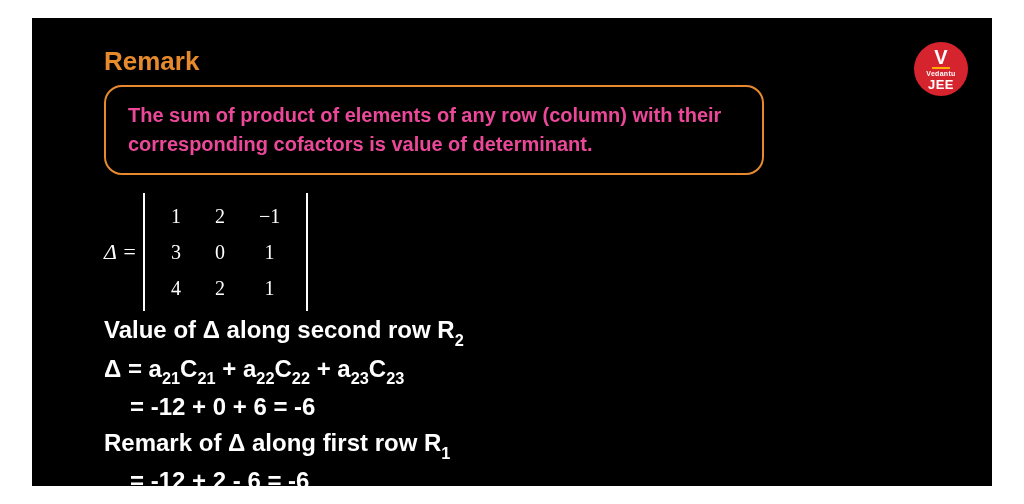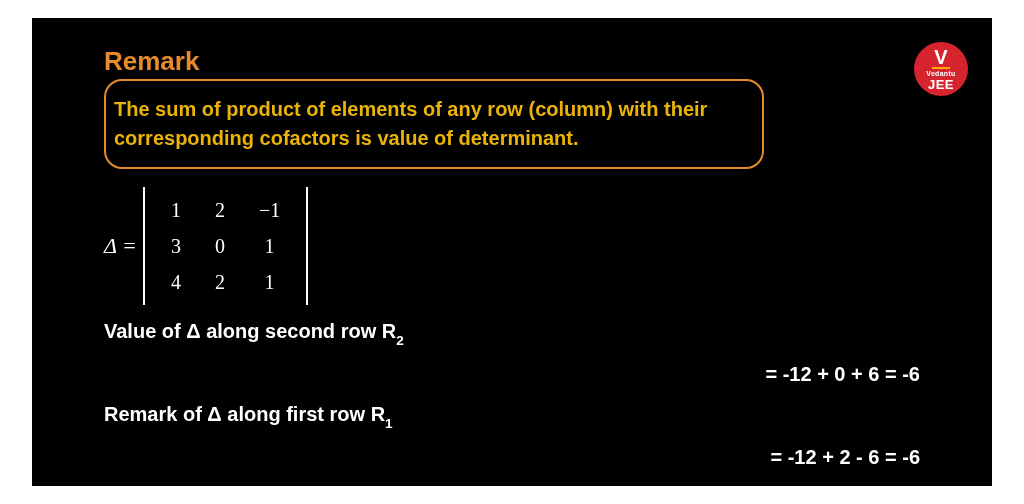--- a/index.html
+++ b/index.html
@@ -53,31 +53,31 @@
     font-size: 13px;
     color: #fff;
     font-weight: 900;
     letter-spacing: 0.5px;
     margin-top: 1px;
   }
   .title {
     color: #e78a2e;
     font-size: 26px;
     font-weight: 700;
-    margin-bottom: 2px;
+    margin-bottom: 8px;
   }
   .box {
     border: 2px solid #e78a2e;
     border-radius: 18px;
-    padding: 14px 8px;
+    padding: 14px 22px;
     max-width: 660px;
     font-size: 20px;
     font-weight: 600;
     line-height: 1.45;
-    color: #eab308;
+    color: #ec4899;
     margin-bottom: 18px;
   }
   .mathblock {
     color: #fff;
     font-size: 20px;
     font-weight: 500;
     line-height: 1.4;
   }
   .det-row {
     display: flex;
@@ -94,32 +94,31 @@
   }
   .det table td {
     text-align: center;
     padding: 3px 16px;
     font-family: "Times New Roman", serif;
     font-size: 20px;
   }
   .line {
     font-family: Arial, sans-serif;
     font-weight: 600;
-    font-size: 20px;
-    margin-top: 12px;
+    font-size: 24px;
+    margin-top: 2px;
   }
   .line .sub {
     font-size: 0.68em;
     vertical-align: sub;
     position: relative;
     top: 2px;
   }
   .indent {
     padding-left: 26px;
-    text-align: right;
   }
 </style>
 </head>
 <body>
 
 <div class="slide">
 
   <div class="brand-badge">
     <span class="brand-v">V</span>
     <span class="brand-v-underline"></span>
@@ -157,20 +156,23 @@
           </tr>
         </tbody>
           </table>
       </span>
     </div>
 
     <div class="line">
       <span>Value of Δ along second row R</span><span class="sub">2</span>
     </div>
 
+    <div class="line">
+      <span>Δ = a</span><span class="sub">21</span><span>C</span><span class="sub">21</span><span> + a</span><span class="sub">22</span><span>C</span><span class="sub">22</span><span> + a</span><span class="sub">23</span><span>C</span><span class="sub">23</span>
+    </div>
 
     <div class="line indent">= -12 + 0 + 6 = -6</div>
 
     <div class="line">
       <span>Remark of Δ along first row R</span><span class="sub">1</span>
     </div>
 
 
     <div class="line indent">= -12 + 2 - 6 = -6</div>
 

